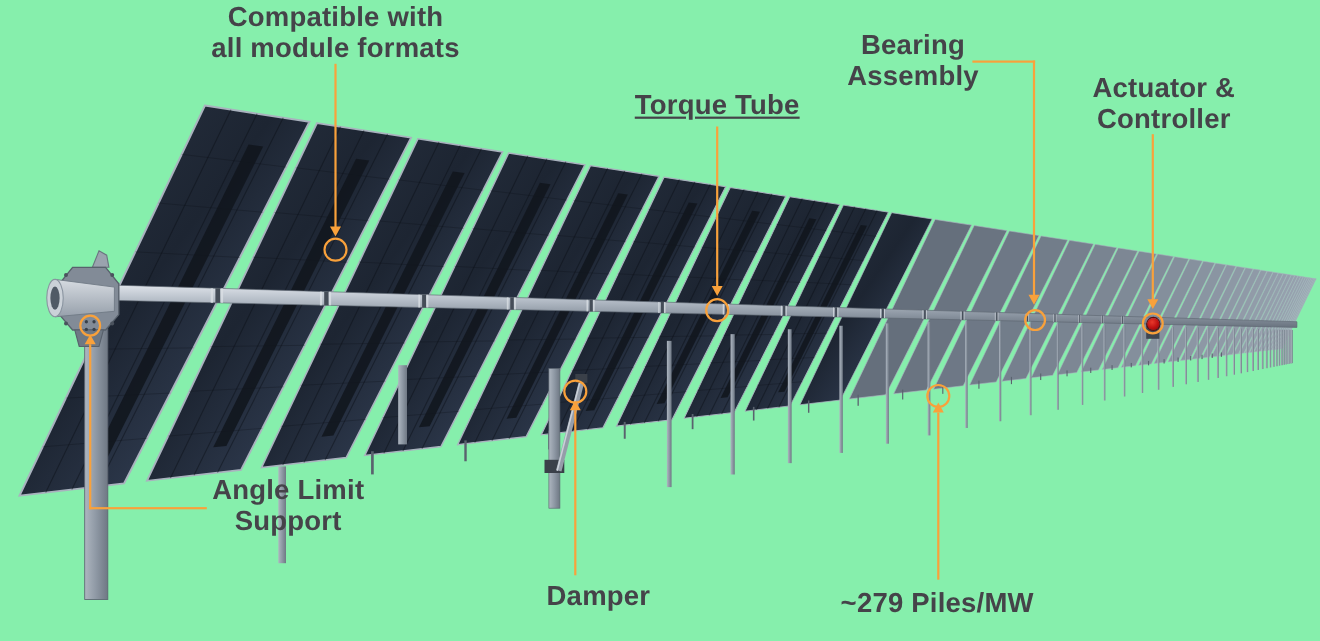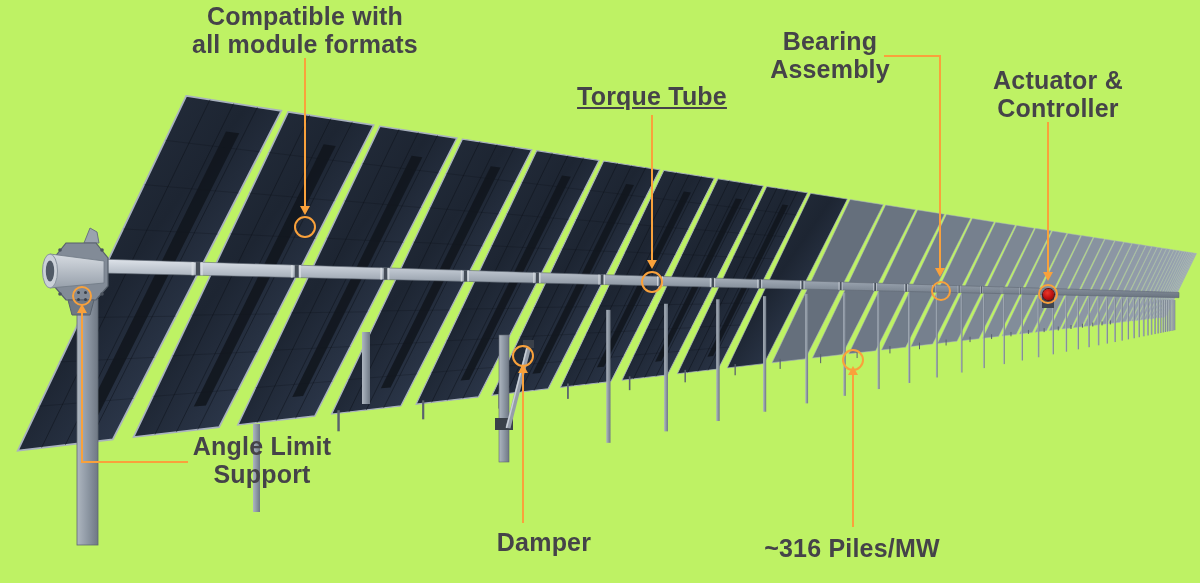--- a/index.html
+++ b/index.html
@@ -1,17 +1,17 @@
 <!DOCTYPE html>
 <html style="--accent: #F9A13B; --label: #454349; --red: #BE1010;"><head>
 <meta charset="utf-8">
 <style>
   html,body{margin:0;padding:0;background:#ffffff;}
   .stage{
-    position:relative;width:1200px;height:583px;background:#bef264;
+    position:relative;width:1200px;height:583px;background:#86efac;
     overflow:hidden;font-family:"Liberation Sans", sans-serif;
   }
   #scene{position:absolute;left:0;top:0;}
   .co-label{
     position:absolute;transform:translateX(-50%);
     text-align:center;font-weight:700;font-size:25px;line-height:1.13;
     color:var(--label,#454349);white-space:pre-line;letter-spacing:.2px;
   }
   .co-line{position:absolute;background:var(--accent,#F9A13B);}
   .co-ring{
@@ -390,16 +390,16 @@
     <div class="co-ring" style="left:512px;top:345px;width:22px;height:22px;"></div>
     <div class="co-arrow up" style="left:518px;top:364px;"></div>
     <div class="co-line" style="left:522px;top:373px;width:2px;height:150px;"></div>
     <div class="co-label" style="left:523px;top:528px;margin-left:21px;">Damper</div>
   </div>
 
   <div>
     <div class="co-ring" style="left:842px;top:349px;width:22px;height:22px;"></div>
     <div class="co-arrow up" style="left:848px;top:366px;"></div>
     <div class="co-line" style="left:852px;top:375px;width:2px;height:152px;"></div>
-    <div class="co-label" style="left:852px;top:534px;">~316 Piles/MW</div>
+    <div class="co-label" style="left:852px;top:534px;">~279 Piles/MW</div>
   </div>
 
 </div>
 
 </body></html>

